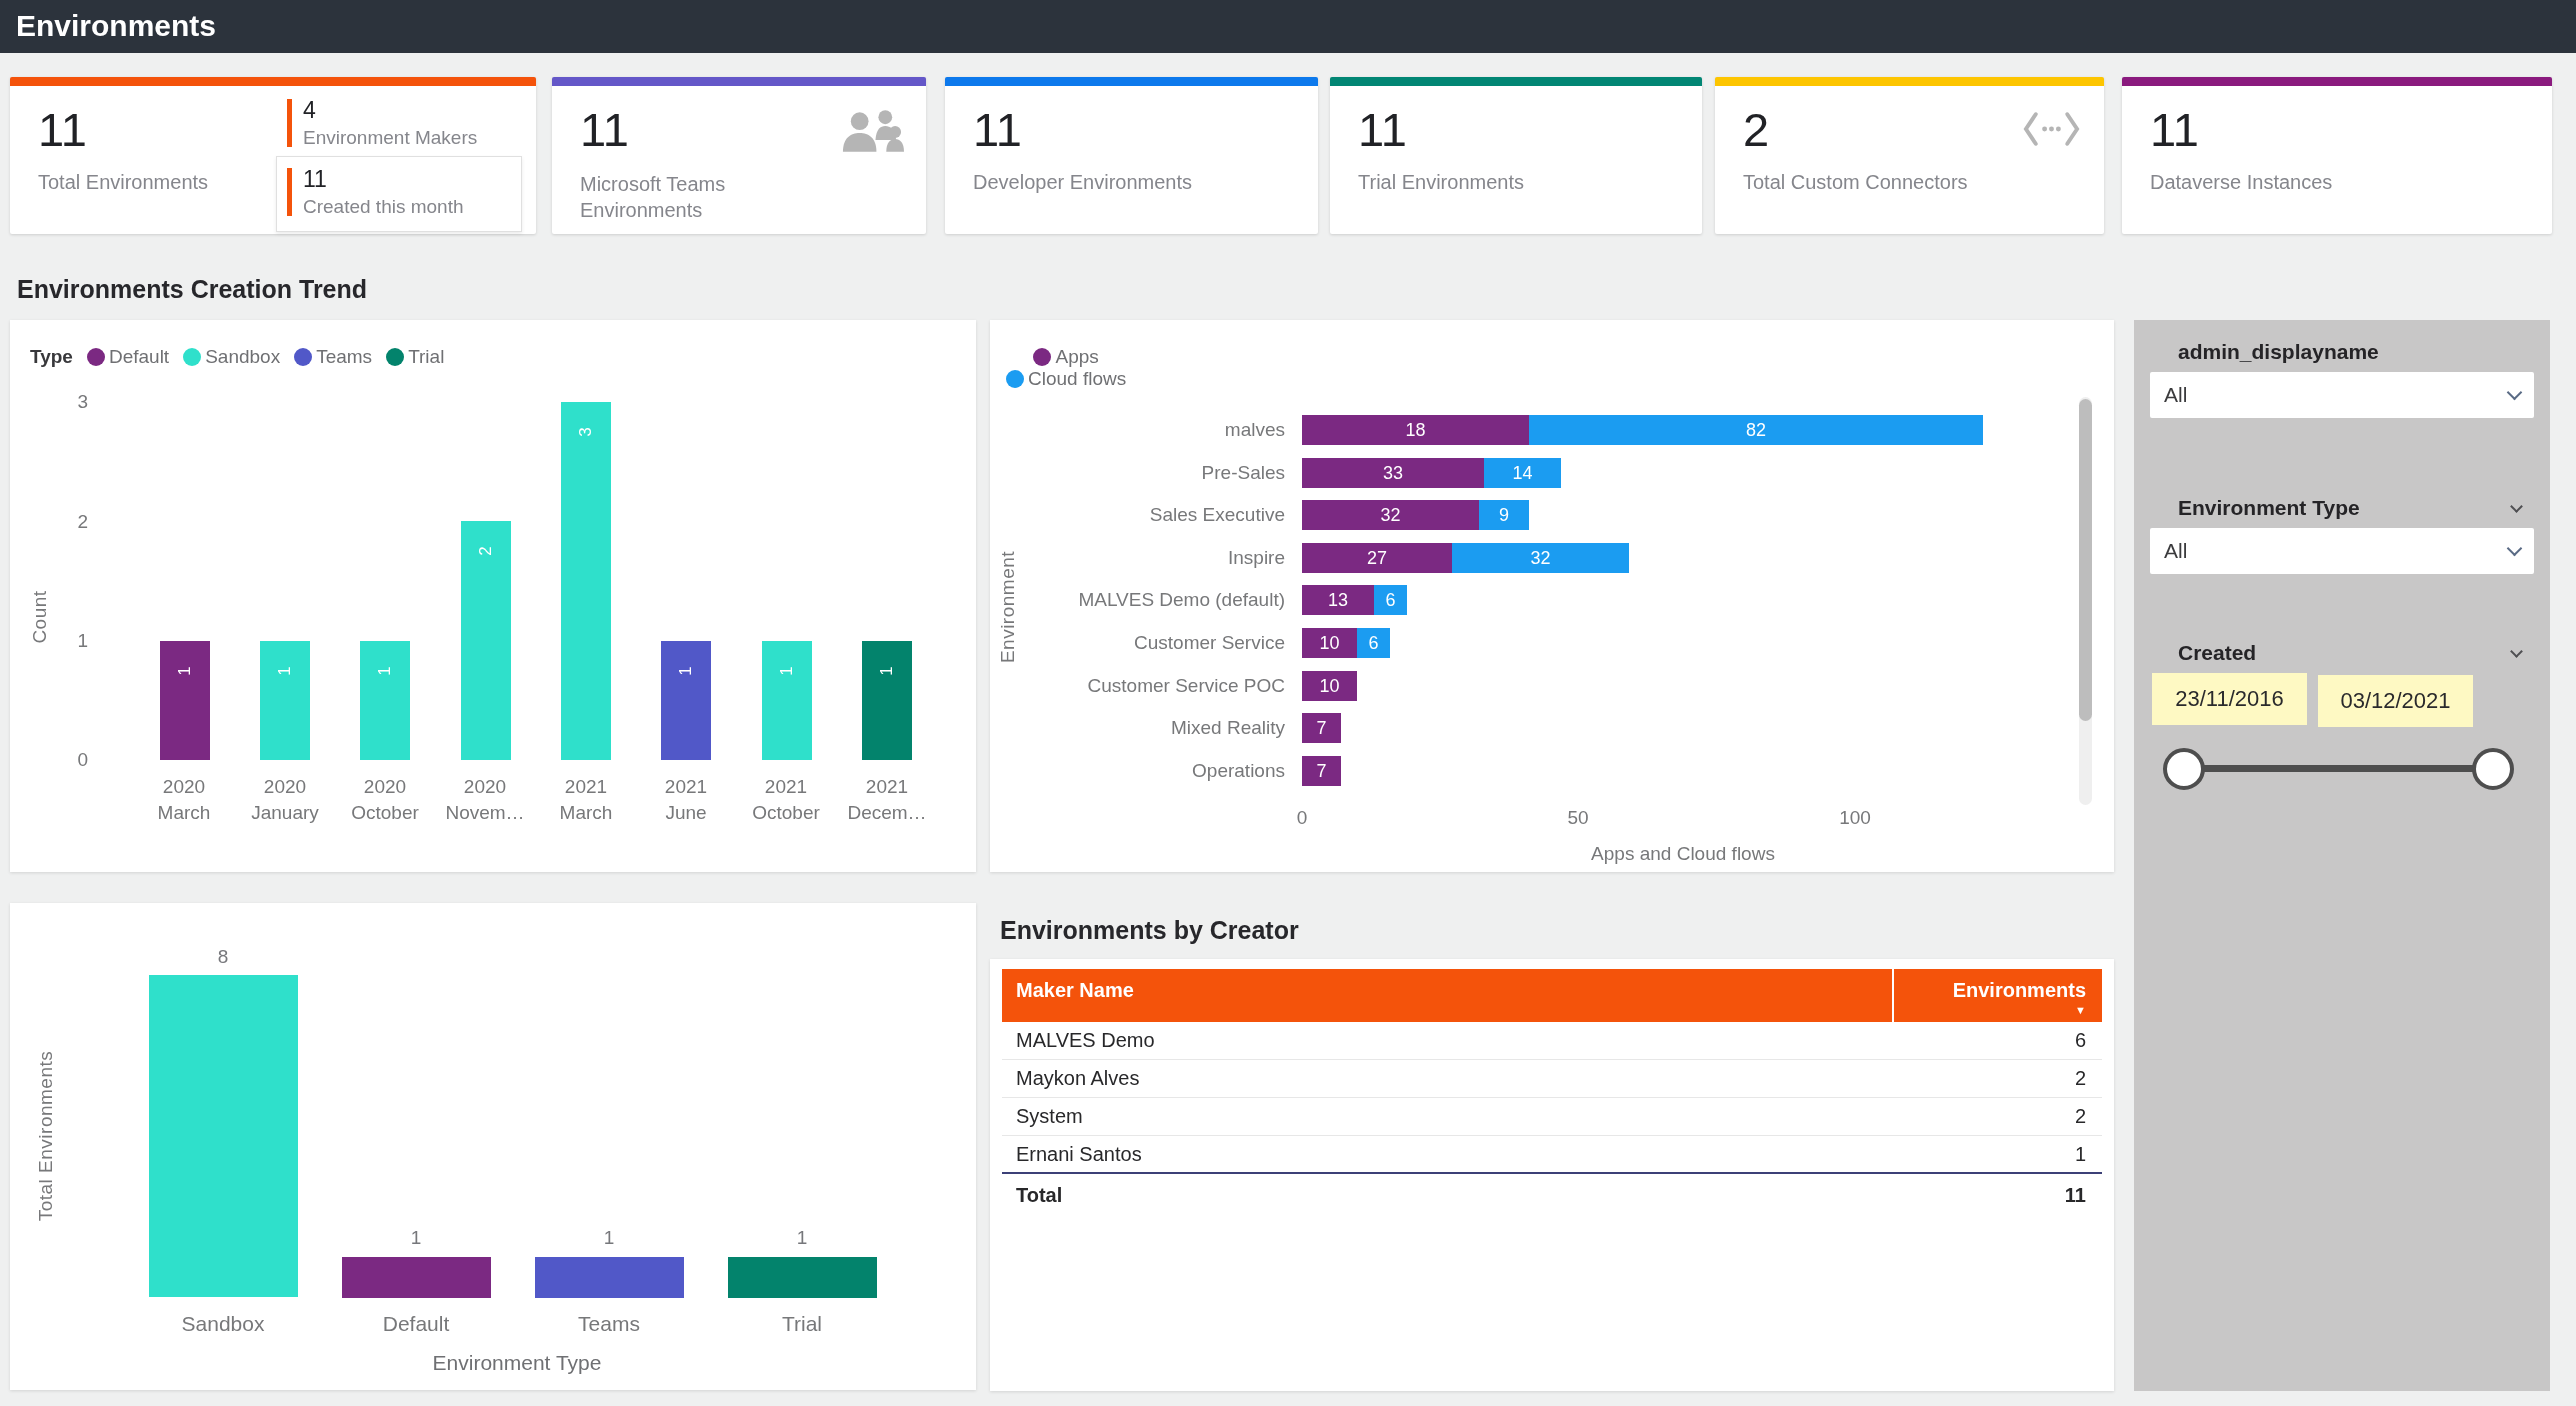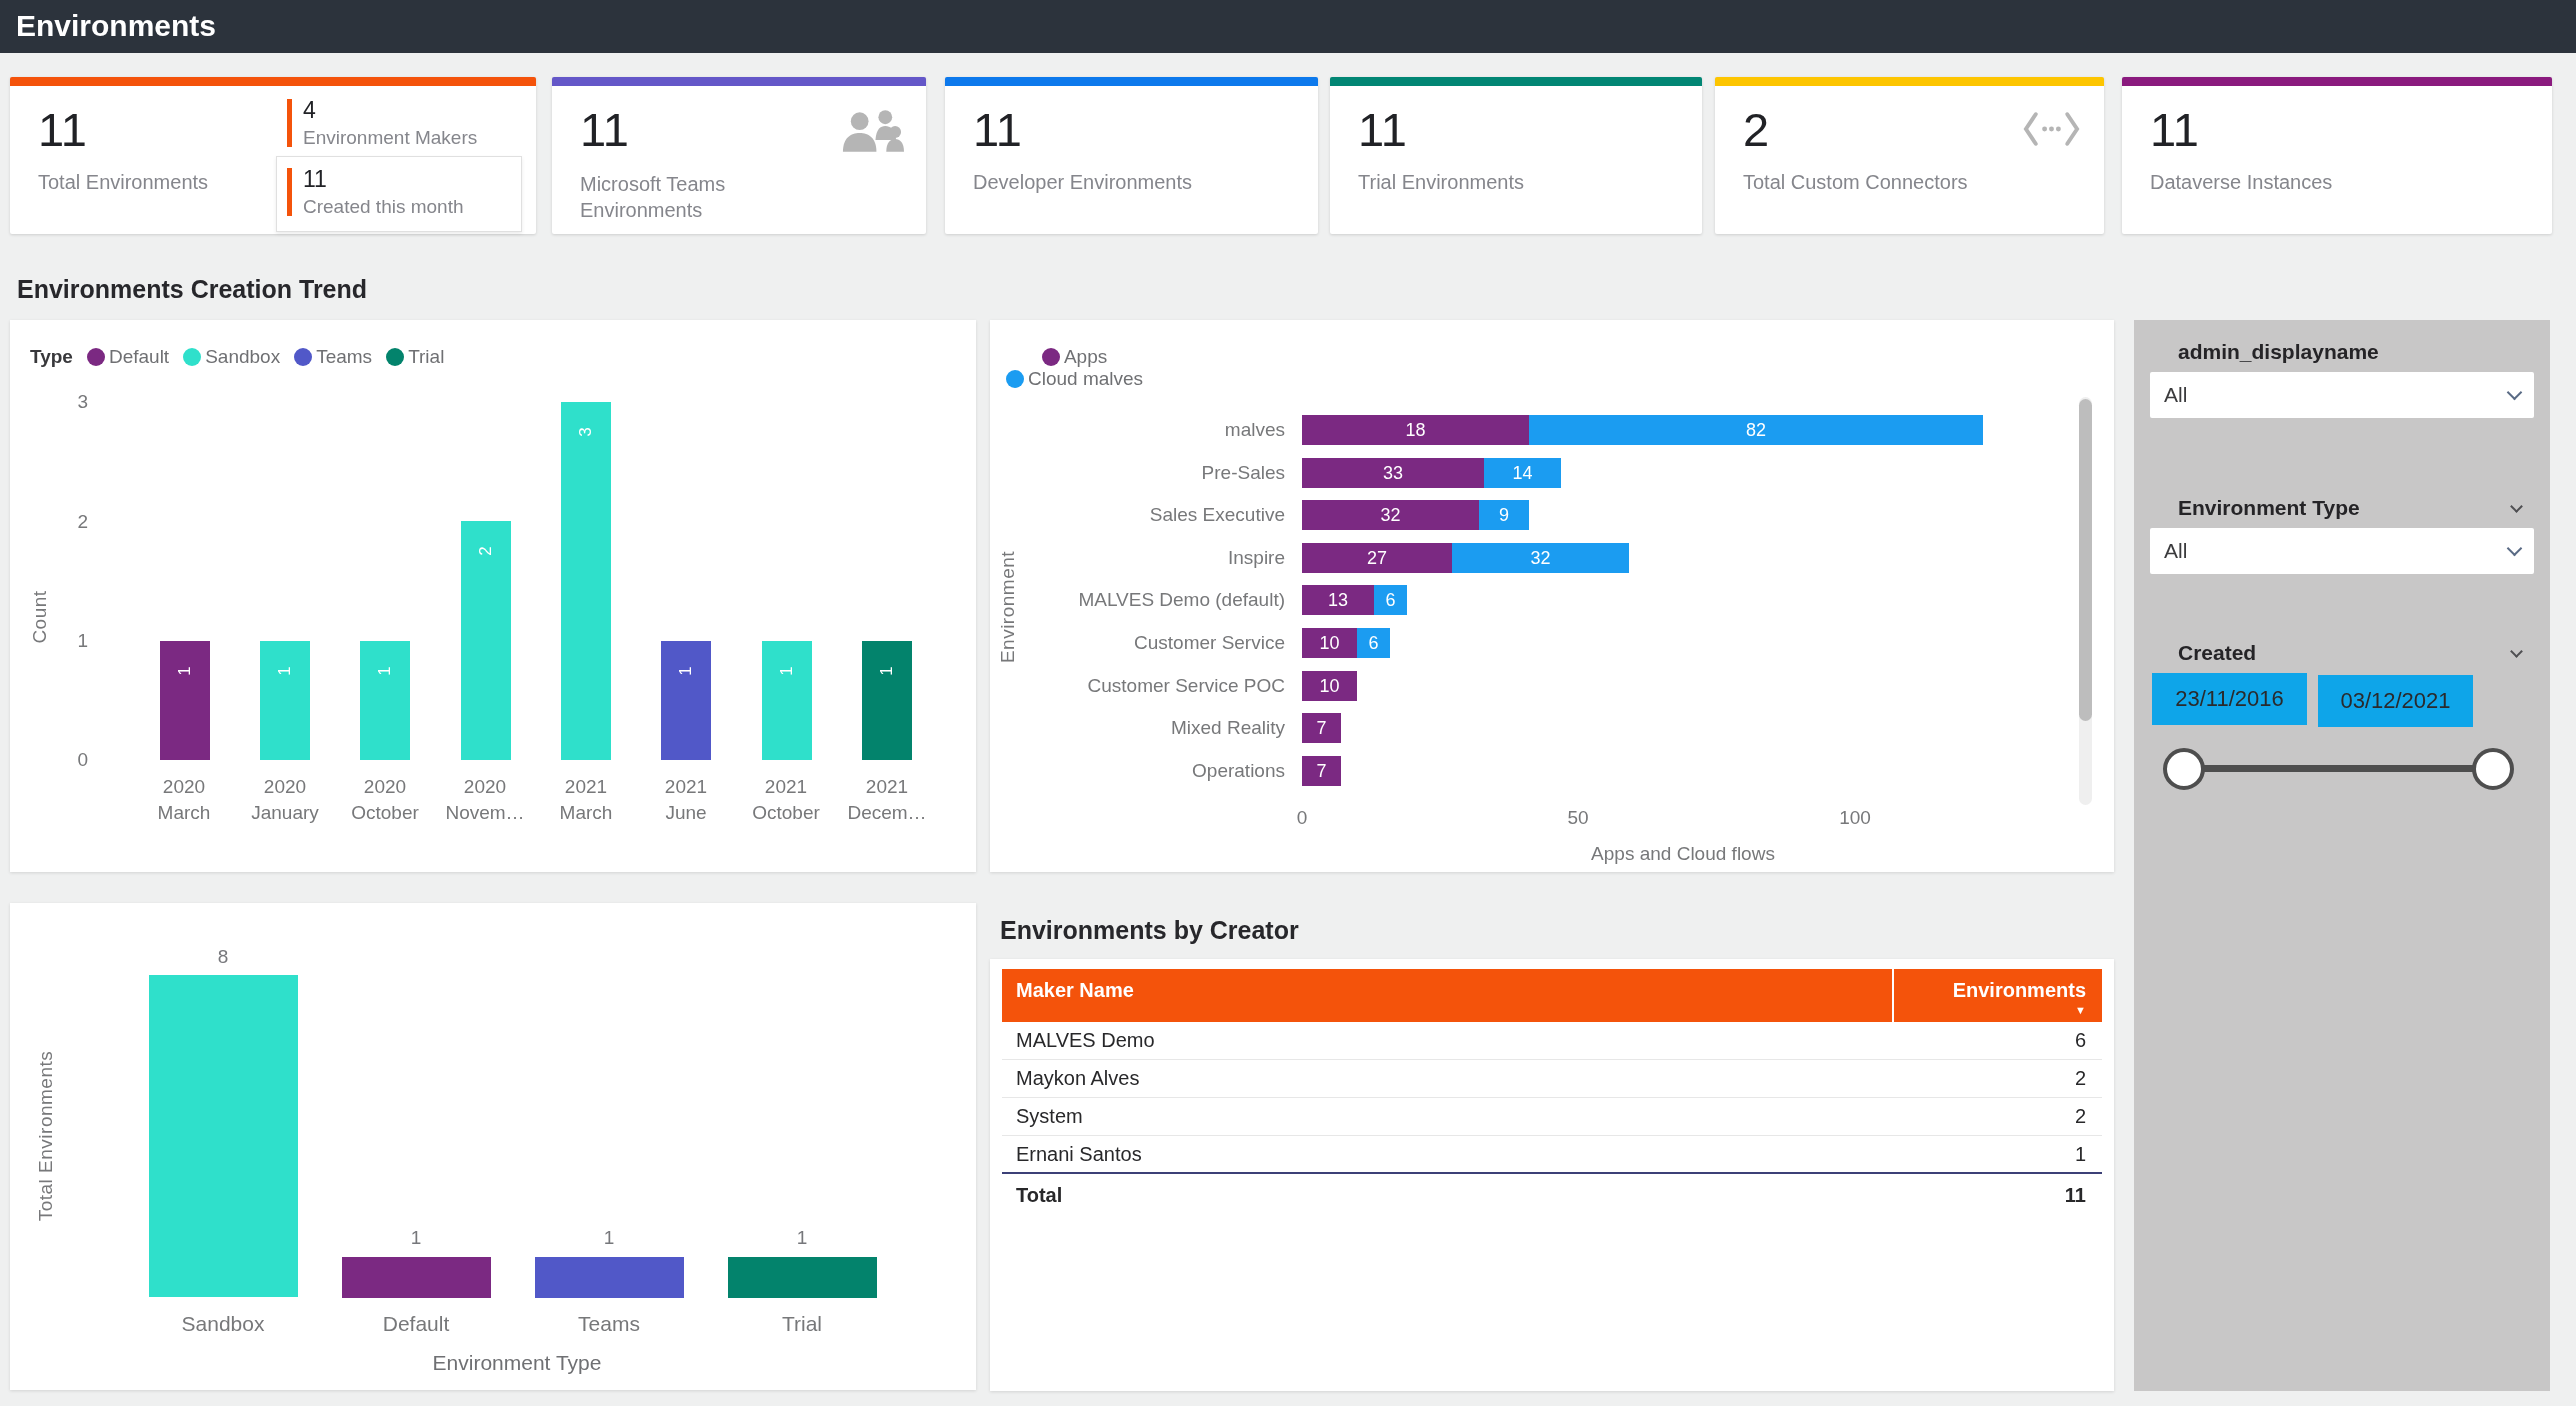--- a/index.html
+++ b/index.html
@@ -75,21 +75,21 @@
 
   
   .flabel { position:absolute; font-size:21px; font-weight:bold; color:#252427;margin-left:20px; }
   .fdrop  { position:absolute; left:16px; width:384px; height:46px; background:#fff; border-radius:2px;
             display:flex; align-items:center; justify-content:space-between; padding:0 14px;
             font-size:21px; color:#3b3b3d; }
   .chev { width:11px; height:11px; border-right:2px solid #5a6b85; border-bottom:2px solid #5a6b85;
           transform:rotate(45deg); margin-top:-5px; }
   .chev-sm { position:absolute; width:9px; height:9px; border-right:2px solid #4f4f52;
              border-bottom:2px solid #4f4f52; transform:rotate(45deg); }
-  .fdate { position:absolute; width:155px; height:52px; background:#0ea5e9; font-size:22px; color:#2a2a2c;
+  .fdate { position:absolute; width:155px; height:52px; background:#fef9c3; font-size:22px; color:#2a2a2c;
            display:flex; align-items:center; justify-content:center; }
   .slider-track  { position:absolute; height:7px; background:#4e4e4e; }
   .slider-handle { position:absolute; width:42px; height:42px; border-radius:50%; background:#fff;
                    border:4px solid #4e4e4e; }
 </style>
 </head>
 <body>
 
 <div id="app">
 
@@ -249,21 +249,21 @@
 
   <div class="panel" style="left:990px;top:320px;width:1124px;height:552px;">
     <div class="legend" style="left:16px;top:26px;">
       <span id="hbar-legend-items" style="display:flex;align-items:center;flex-direction:column;">
           <span class="legend-item">
             <span class="legend-dot" style="background: rgb(123, 41, 130);"></span>
             <span>Apps</span>
           </span>
           <span class="legend-item">
             <span class="legend-dot" style="background: rgb(27, 156, 241);"></span>
-            <span>Cloud malves</span>
+            <span>Cloud flows</span>
           </span>
         </span>
     </div>
     <div class="ytitle" style="left:18px;top:287px;">Environment</div>
     <div id="hbar-plot" style="position:absolute;inset:0;">
         <div class="hrow-label" style="top: 95px;">malves</div>
         <div class="hseg" style="left: 312px; top: 95px; width: 227px; background: rgb(123, 41, 130);">
           <span>18</span>
         </div>
         <div class="hseg" style="left: 539px; top: 95px; width: 454px; background: rgb(27, 156, 241);">

